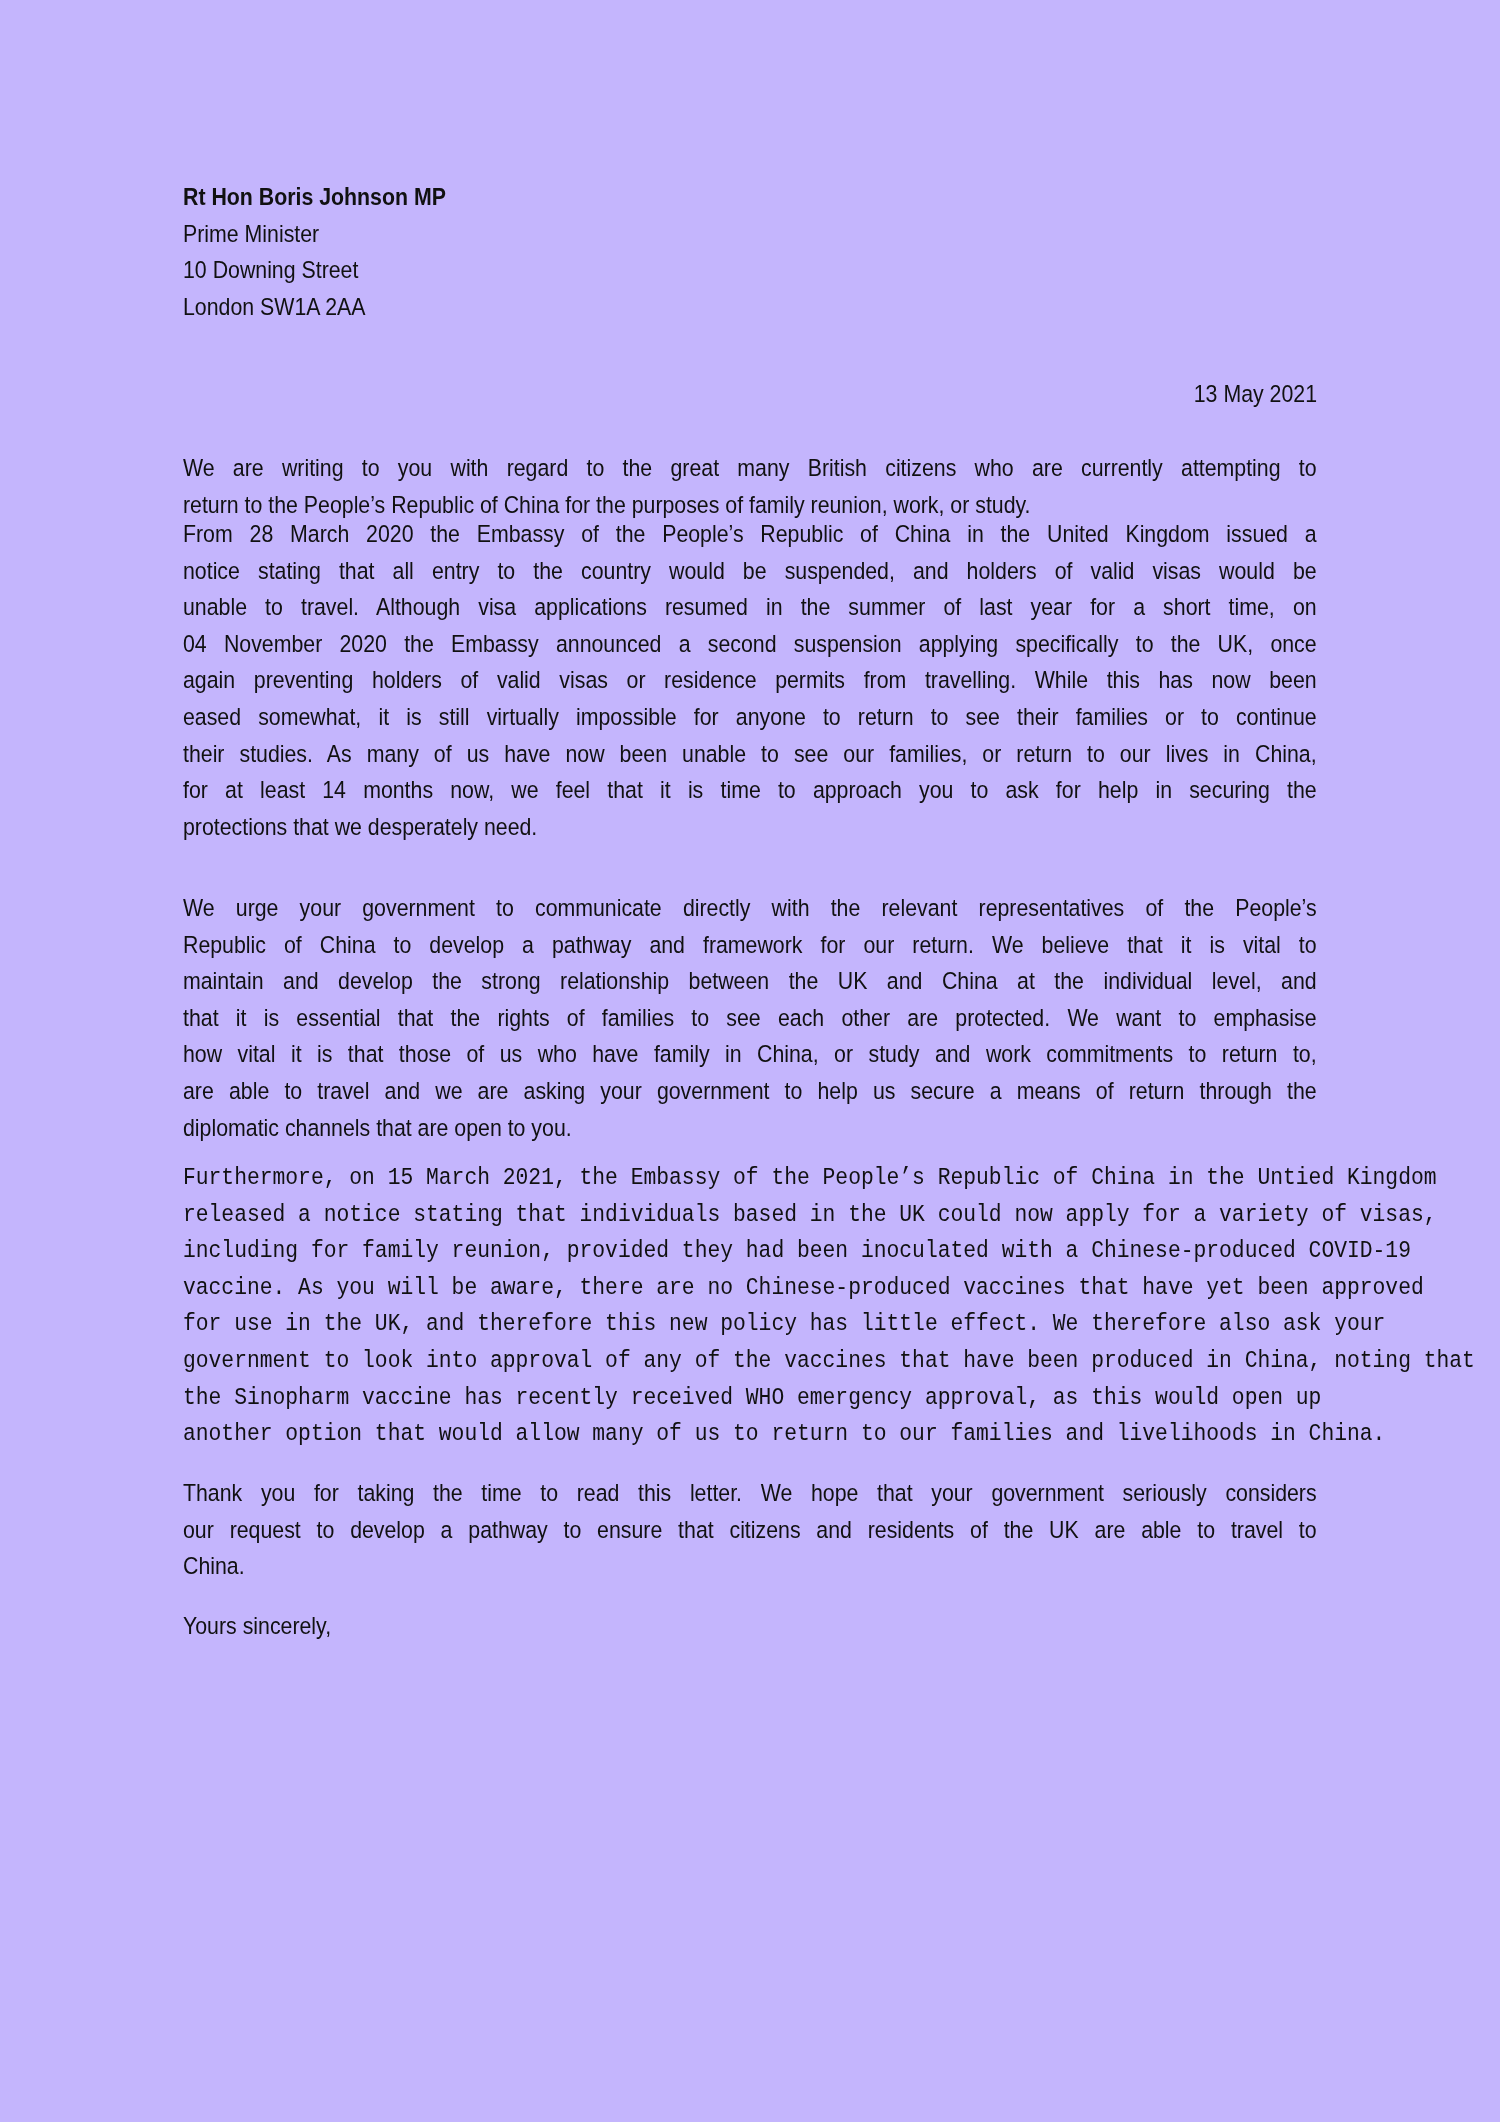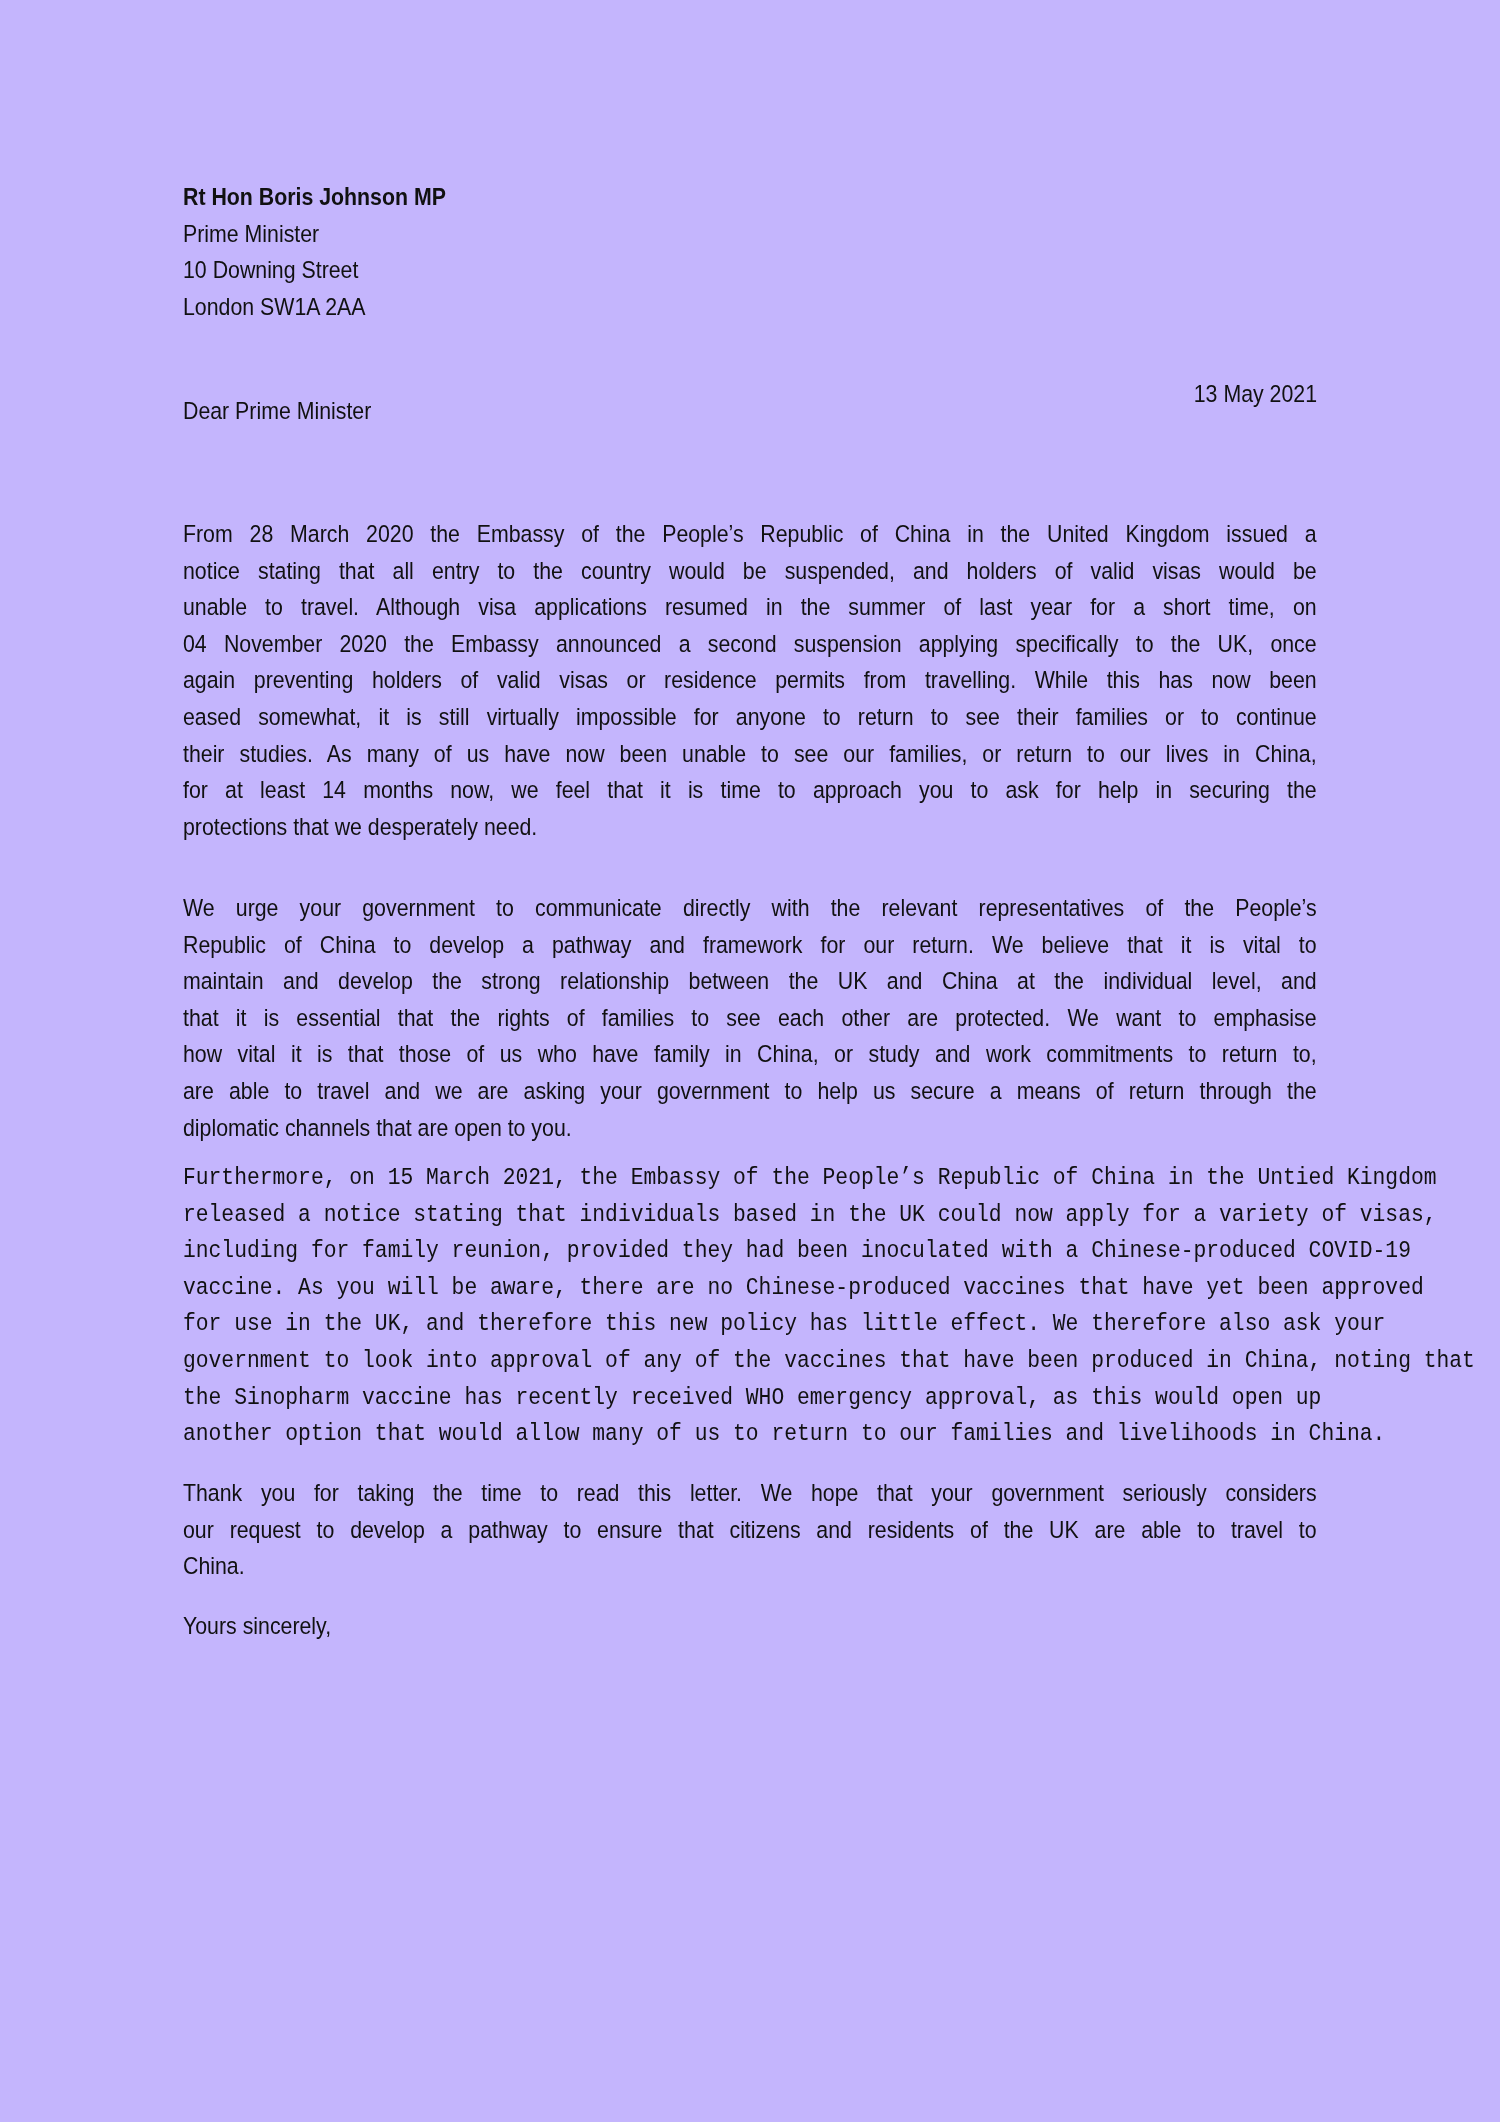--- a/index.html
+++ b/index.html
@@ -23,24 +23,25 @@
     <span class="line bold">Rt Hon Boris Johnson MP</span>
     <span class="line">Prime Minister</span>
     <span class="line">10 Downing Street</span>
     <span class="line">London SW1A 2AA</span>
   </div>
 
   <div class="block right" style="top:336px;margin-top:40px;">
     <span class="line">13 May 2021</span>
   </div>
 
-  <div class="block" style="top:393px;">
-    <span class="line">Dear Prime Minister</span>
+
+  <div class="block" style="top:450px;">
+    <span class="line just">We are writing to you with regard to the great many British citizens who are currently attempting to</span>
+    <span class="line">return to the People’s Republic of China for the purposes of family reunion, work, or study.</span>
   </div>
-
 
   <div class="block" style="top:516px;">
     <span class="line just">From 28 March 2020 the Embassy of the People’s Republic of China in the United Kingdom issued a</span>
     <span class="line just">notice stating that all entry to the country would be suspended, and holders of valid visas would be</span>
     <span class="line just">unable to travel. Although visa applications resumed in the summer of last year for a short time, on</span>
     <span class="line just">04 November 2020 the Embassy announced a second suspension applying specifically to the UK, once</span>
     <span class="line just">again preventing holders of valid visas or residence permits from travelling. While this has now been</span>
     <span class="line just">eased somewhat, it is still virtually impossible for anyone to return to see their families or to continue</span>
     <span class="line just">their studies. As many of us have now been unable to see our families, or return to our lives in China,</span>
     <span class="line just">for at least 14 months now, we feel that it is time to approach you to ask for help in securing the</span>

